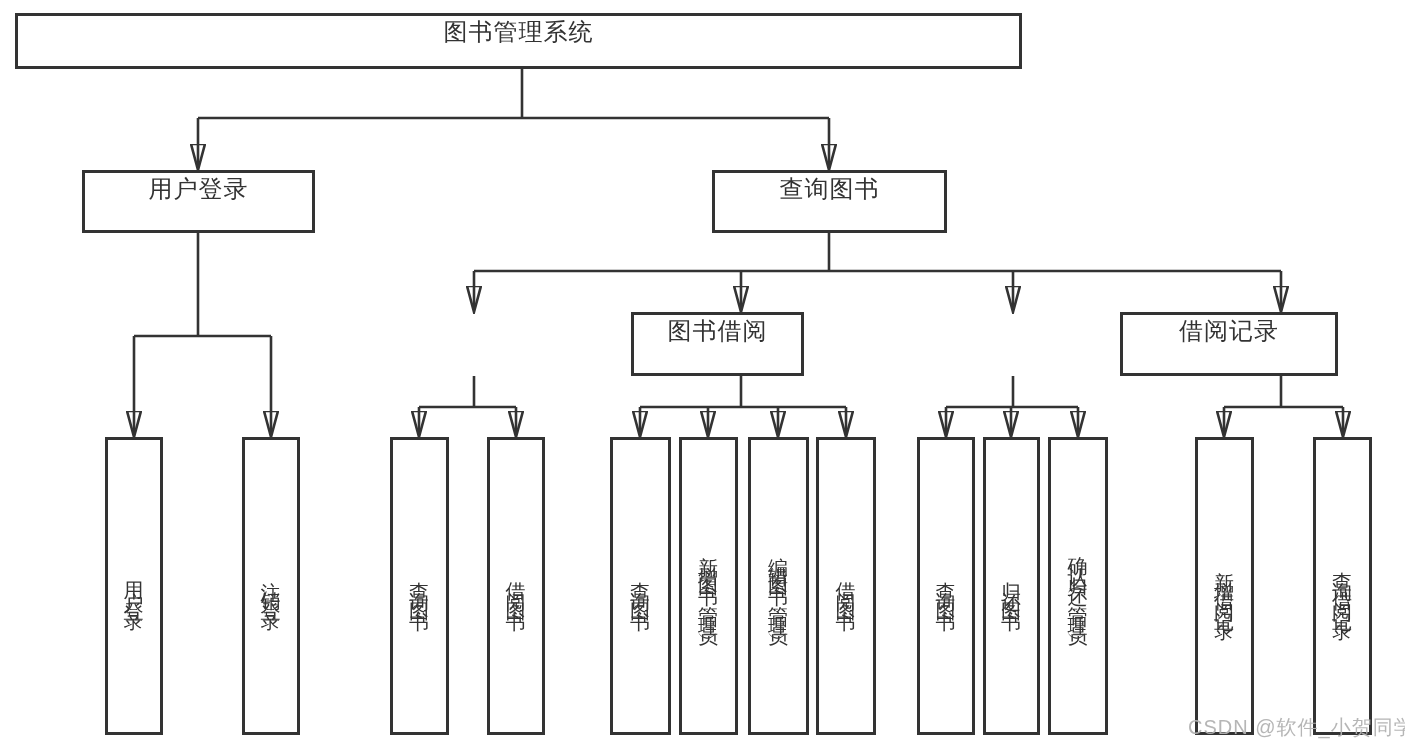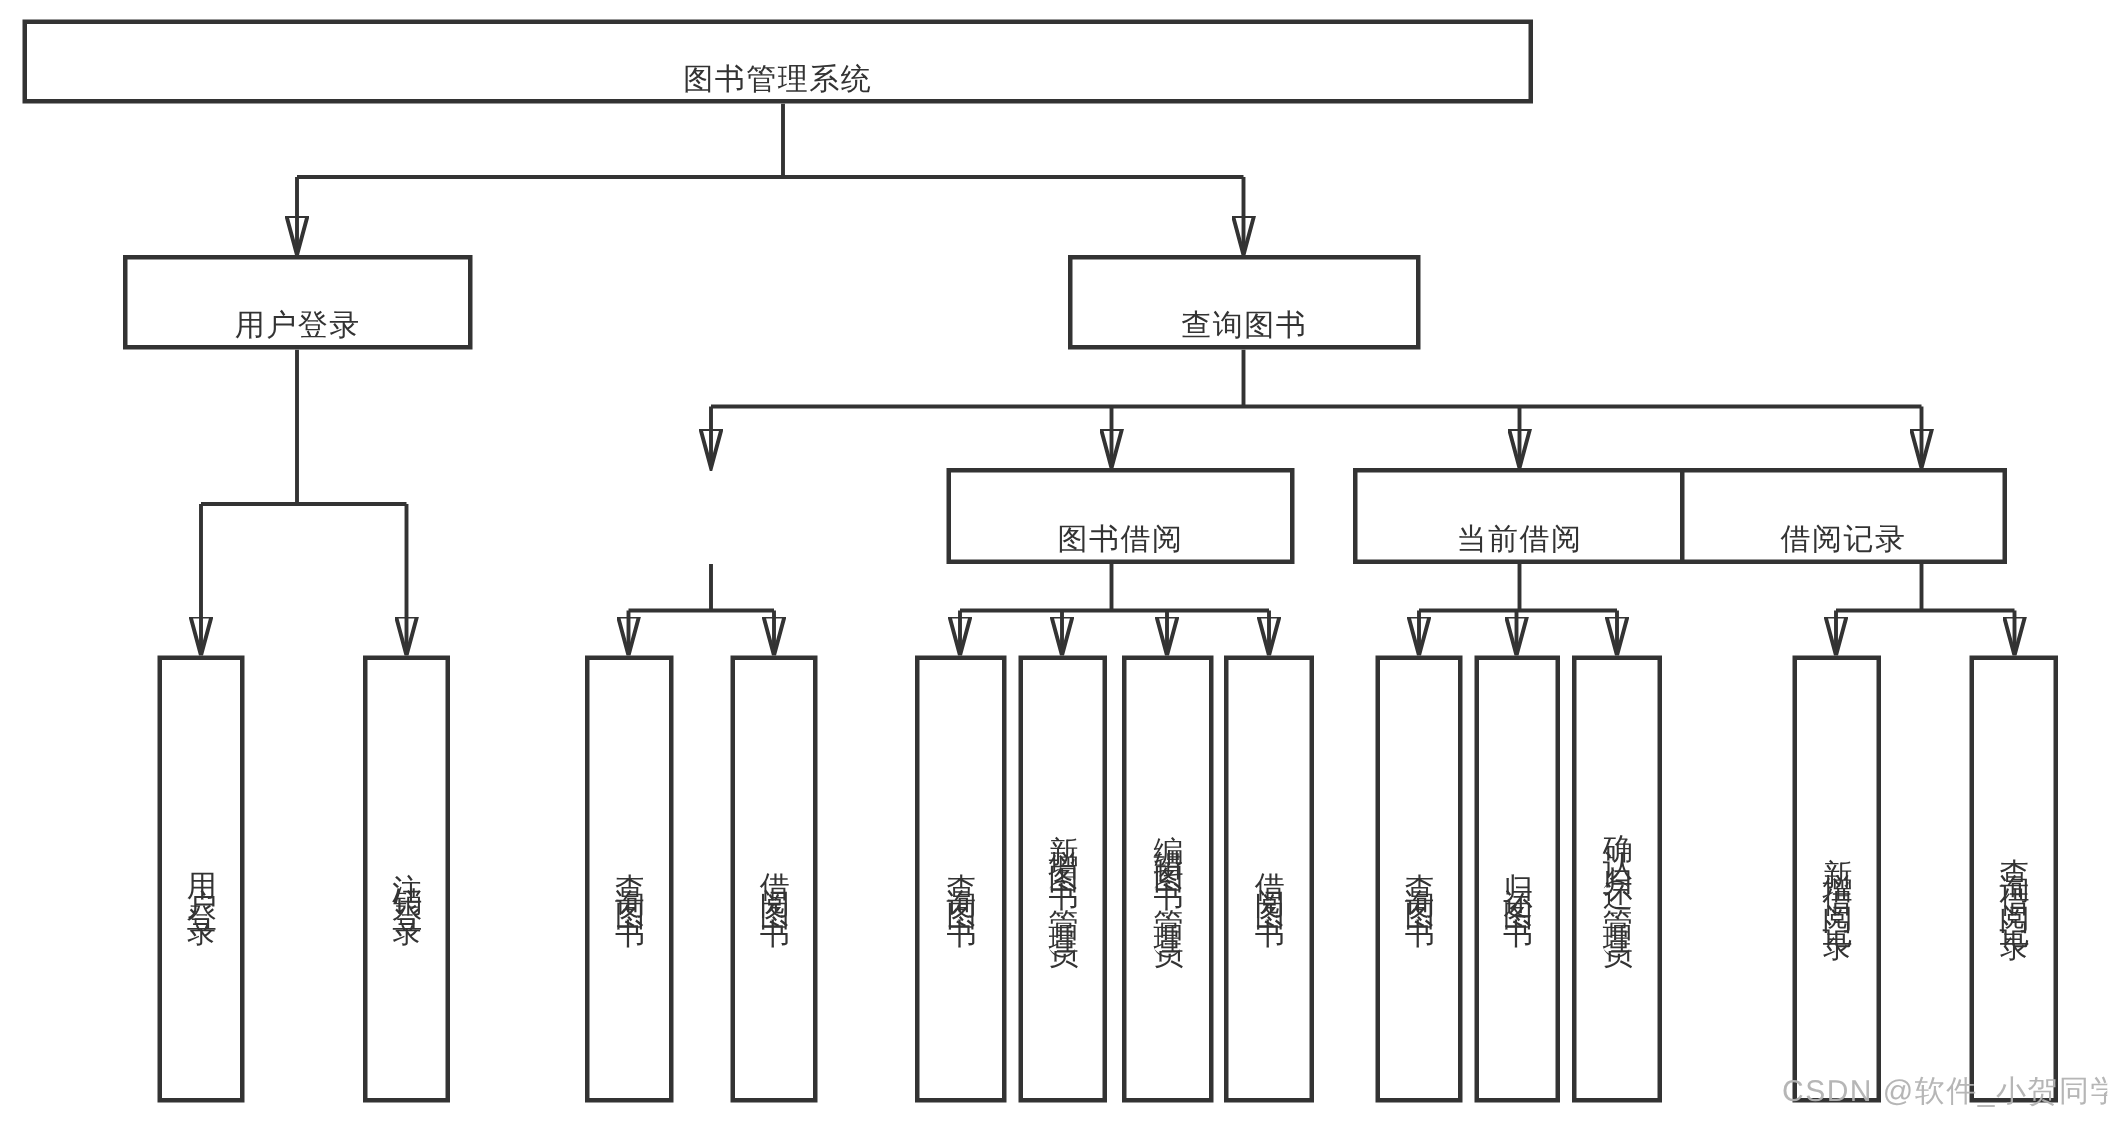--- a/index.html
+++ b/index.html
@@ -8,22 +8,22 @@
     width:1405px;height:747px;
     background:#ffffff;
     font-family:"Liberation Sans","DejaVu Sans",sans-serif;
     overflow:hidden;
   }
   .hbox{
     position:absolute;
     box-sizing:border-box;
     border:3px solid #333333;
     background:#ffffff;
-    display:flex;align-items:flex-end;justify-content:center;
-    font-size:20px;color:#333333;
+    display:flex;align-items:flex-start;justify-content:center;
+    font-size:24px;color:#333333;
     letter-spacing:1px;
     z-index:1;
   }
   .leaf{
     position:absolute;
     top:437px;height:298px;width:58px;
     box-sizing:border-box;
     border:3px solid #333333;
     background:#ffffff;
     display:flex;align-items:center;justify-content:center;
@@ -109,25 +109,22 @@
     <span>图书管理系统</span>
   </div>
 
   <div class="hbox" style="left:82px;top:170px;width:233px;height:63px;">
     <span>用户登录</span>
   </div>
   <div class="hbox" style="left:712px;top:170px;width:235px;height:63px;">
     <span>查询图书</span>
   </div>
 
-  <div class="hbox" style="left:631px;top:312px;width:232px;height:64px;">
+  <div class="hbox" style="left:631px;top:312px;width:173px;height:64px;">
     <span>图书借阅</span>
-  </div>
-  <div class="hbox" style="left:902px;top:312px;width:222px;height:64px;">
-    <span>当前借阅</span>
   </div>
   <div class="hbox" style="left:1120px;top:312px;width:218px;height:64px;">
     <span>借阅记录</span>
   </div>
 
   <div class="leaf" style="left:105px;">
     <span class="vtext">用户登录</span>
   </div>
   <div class="leaf" style="left:242px;">
     <span class="vtext">注销登录</span>

